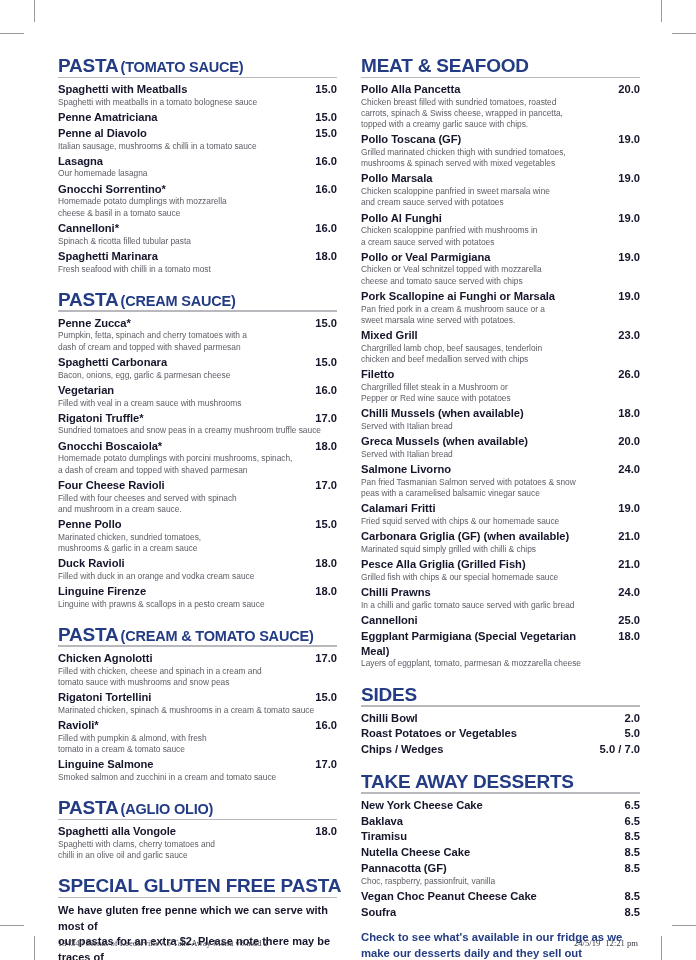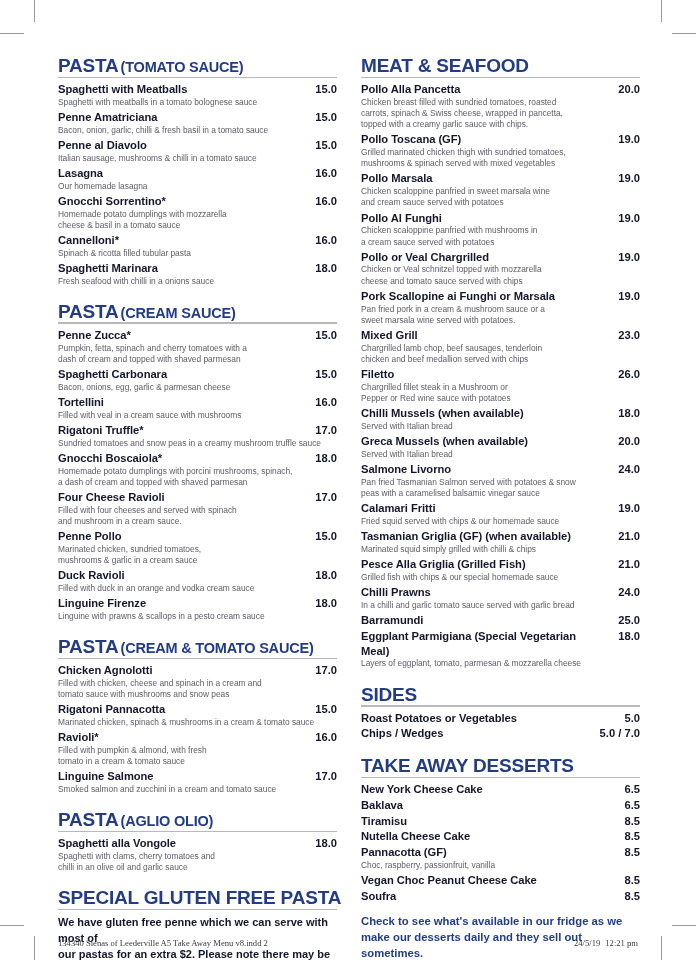--- a/index.html
+++ b/index.html
@@ -183,21 +183,20 @@
               <span class="item-name">Spaghetti with Meatballs</span>
               <span class="item-price">15.0</span>
             </div>
             <div class="item-desc">Spaghetti with meatballs in a tomato bolognese sauce</div>
           </div>
           <div class="item">
             <div class="item-line">
               <span class="item-name">Penne Amatriciana</span>
               <span class="item-price">15.0</span>
             </div>
-            <div class="item-desc">Bacon, onion, garlic, chilli &amp; fresh basil in a tomato sauce</div>
           </div>
           <div class="item">
             <div class="item-line">
               <span class="item-name">Penne al Diavolo</span>
               <span class="item-price">15.0</span>
             </div>
             <div class="item-desc">Italian sausage, mushrooms &amp; chilli in a tomato sauce</div>
           </div>
           <div class="item">
             <div class="item-line">
@@ -219,21 +218,21 @@
               <span class="item-name">Cannelloni*</span>
               <span class="item-price">16.0</span>
             </div>
             <div class="item-desc">Spinach &amp; ricotta filled tubular pasta</div>
           </div>
           <div class="item">
             <div class="item-line">
               <span class="item-name">Spaghetti Marinara</span>
               <span class="item-price">18.0</span>
             </div>
-            <div class="item-desc">Fresh seafood with chilli in a onions sauce</div>
+            <div class="item-desc">Fresh seafood with chilli in a tomato most</div>
           </div>
         </div>
         <div class="section">
           <div class="section-head"><span class="sh-main">PASTA</span><span class="sh-sub">(CREAM SAUCE)</span></div>
           <div class="item">
             <div class="item-line">
               <span class="item-name">Penne Zucca*</span>
               <span class="item-price">15.0</span>
             </div>
             <div class="item-desc">Pumpkin, fetta, spinach and cherry tomatoes with a
@@ -241,21 +240,21 @@
           </div>
           <div class="item">
             <div class="item-line">
               <span class="item-name">Spaghetti Carbonara</span>
               <span class="item-price">15.0</span>
             </div>
             <div class="item-desc">Bacon, onions, egg, garlic &amp; parmesan cheese</div>
           </div>
           <div class="item">
             <div class="item-line">
-              <span class="item-name">Tortellini</span>
+              <span class="item-name">Vegetarian</span>
               <span class="item-price">16.0</span>
             </div>
             <div class="item-desc">Filled with veal in a cream sauce with mushrooms</div>
           </div>
           <div class="item">
             <div class="item-line">
               <span class="item-name">Rigatoni Truffle*</span>
               <span class="item-price">17.0</span>
             </div>
             <div class="item-desc">Sundried tomatoes and snow peas in a creamy mushroom truffle sauce</div>
@@ -304,21 +303,21 @@
           <div class="item">
             <div class="item-line">
               <span class="item-name">Chicken Agnolotti</span>
               <span class="item-price">17.0</span>
             </div>
             <div class="item-desc">Filled with chicken, cheese and spinach in a cream and
 tomato sauce with mushrooms and snow peas</div>
           </div>
           <div class="item">
             <div class="item-line">
-              <span class="item-name">Rigatoni Pannacotta</span>
+              <span class="item-name">Rigatoni Tortellini</span>
               <span class="item-price">15.0</span>
             </div>
             <div class="item-desc">Marinated chicken, spinach &amp; mushrooms in a cream &amp; tomato sauce</div>
           </div>
           <div class="item">
             <div class="item-line">
               <span class="item-name">Ravioli*</span>
               <span class="item-price">16.0</span>
             </div>
             <div class="item-desc">Filled with pumpkin &amp; almond, with fresh
@@ -381,21 +380,21 @@
           <div class="item">
             <div class="item-line">
               <span class="item-name">Pollo Al Funghi</span>
               <span class="item-price">19.0</span>
             </div>
             <div class="item-desc">Chicken scaloppine panfried with mushrooms in
 a cream sauce served with potatoes</div>
           </div>
           <div class="item">
             <div class="item-line">
-              <span class="item-name">Pollo or Veal Chargrilled</span>
+              <span class="item-name">Pollo or Veal Parmigiana</span>
               <span class="item-price">19.0</span>
             </div>
             <div class="item-desc">Chicken or Veal schnitzel topped with mozzarella
 cheese and tomato sauce served with chips</div>
           </div>
           <div class="item">
             <div class="item-line">
               <span class="item-name">Pork Scallopine ai Funghi or Marsala</span>
               <span class="item-price">19.0</span>
             </div>
@@ -442,55 +441,61 @@
           </div>
           <div class="item">
             <div class="item-line">
               <span class="item-name">Calamari Fritti</span>
               <span class="item-price">19.0</span>
             </div>
             <div class="item-desc">Fried squid served with chips &amp; our homemade sauce</div>
           </div>
           <div class="item">
             <div class="item-line">
-              <span class="item-name">Tasmanian Griglia (GF) (when available)</span>
+              <span class="item-name">Carbonara Griglia (GF) (when available)</span>
               <span class="item-price">21.0</span>
             </div>
             <div class="item-desc">Marinated squid simply grilled with chilli &amp; chips</div>
           </div>
           <div class="item">
             <div class="item-line">
               <span class="item-name">Pesce Alla Griglia (Grilled Fish)</span>
               <span class="item-price">21.0</span>
             </div>
             <div class="item-desc">Grilled fish with chips &amp; our special homemade sauce</div>
           </div>
           <div class="item">
             <div class="item-line">
               <span class="item-name">Chilli Prawns</span>
               <span class="item-price">24.0</span>
             </div>
             <div class="item-desc">In a chilli and garlic tomato sauce served with garlic bread</div>
           </div>
           <div class="item">
             <div class="item-line">
-              <span class="item-name">Barramundi</span>
+              <span class="item-name">Cannelloni</span>
               <span class="item-price">25.0</span>
             </div>
           </div>
           <div class="item">
             <div class="item-line">
               <span class="item-name">Eggplant Parmigiana (Special Vegetarian Meal)</span>
               <span class="item-price">18.0</span>
             </div>
             <div class="item-desc">Layers of eggplant, tomato, parmesan &amp; mozzarella cheese</div>
           </div>
         </div>
         <div class="section">
           <div class="section-head"><span class="sh-main">SIDES</span></div>
+          <div class="item compact">
+            <div class="item-line">
+              <span class="item-name">Chilli Bowl</span>
+              <span class="item-price">2.0</span>
+            </div>
+          </div>
           <div class="item compact">
             <div class="item-line">
               <span class="item-name">Roast Potatoes or Vegetables</span>
               <span class="item-price">5.0</span>
             </div>
           </div>
           <div class="item compact">
             <div class="item-line">
               <span class="item-name">Chips / Wedges</span>
               <span class="item-price">5.0 / 7.0</span>

